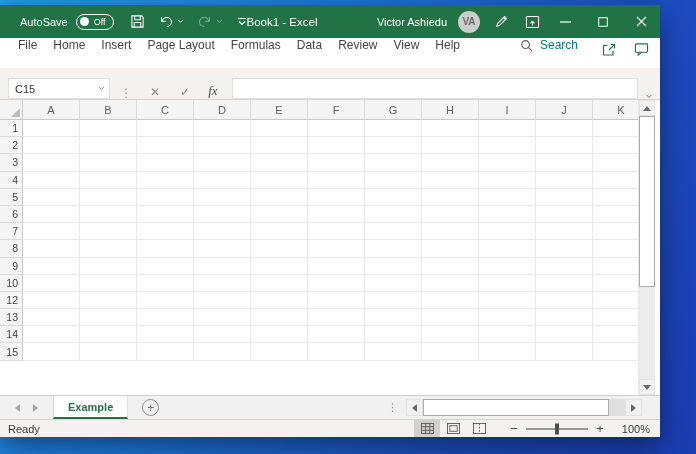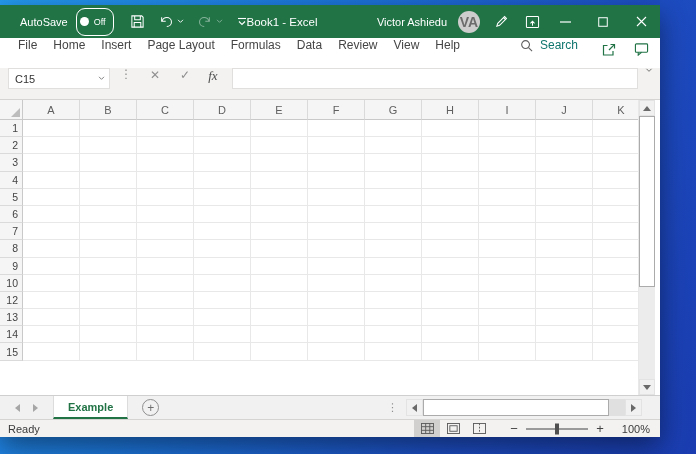--- a/index.html
+++ b/index.html
@@ -9,47 +9,47 @@
   .desktop{position:relative;width:696px;height:454px;overflow:hidden;
     background:linear-gradient(115deg,#2499EE 0%,#1C74DA 38%,#1D4DC2 72%,#1A3CB0 100%)}
 
   .window{position:absolute;left:0;top:5px;width:660px;height:432px;
     display:flex;flex-direction:column;background:#fff;box-shadow:0 10px 26px rgba(0,0,0,.45)}
 
   
   .titlebar{flex:0 0 33px;background:#217346;display:flex;align-items:center;color:#fff;position:relative;font-size:11px}
   .tb-left{display:flex;align-items:center;padding-left:20px}
   .autosave-label{margin-right:8px}
-  .autosave-toggle{width:38px;height:28px;border:1px solid #fff;border-radius:9px;display:flex;align-items:center;padding:0 3px;cursor:pointer}
+  .autosave-toggle{width:38px;height:16px;border:1px solid #fff;border-radius:9px;display:flex;align-items:center;padding:0 3px;cursor:pointer}
   .toggle-dot{width:9px;height:9px;background:#fff;border-radius:50%}
   .toggle-state{font-size:9px;margin-left:5px}
   .tb-icon{display:flex;align-items:center;justify-content:center}
   .tb-icon svg{display:block}
   .save-btn{margin-left:16px}
   .undo-grp,.redo-grp{display:flex;align-items:center;margin-left:14px;gap:4px}
   .redo-grp{opacity:.45}
   .qat-btn{margin-left:14px}
   .tb-title{position:absolute;left:282px;top:50%;transform:translate(-50%,-50%);font-size:11.5px;white-space:nowrap}
   .tb-right{margin-left:auto;display:flex;align-items:center;height:100%}
   .tb-user{font-size:11px;margin-right:11px}
-  .avatar{width:22px;height:22px;border-radius:50%;background:#CDCDCD;color:#6b6b6b;font-size:14px;font-weight:bold;
+  .avatar{width:22px;height:22px;border-radius:50%;background:#CDCDCD;color:#6b6b6b;font-size:10px;font-weight:bold;
     display:flex;align-items:center;justify-content:center;margin-right:14px}
   .pen-btn{margin-right:16px}
   .ribbonopts-btn{margin-right:6px}
   .winctl{width:38px;height:100%;display:flex;align-items:center;justify-content:center;cursor:pointer}
 
   
   .menubar{flex:0 0 30px;background:#fff;display:flex;align-items:flex-start;font-size:12px;color:#454545}
   .rtabs{display:flex;align-items:center;margin-left:10px}
   .rtab{padding:0 8px;cursor:pointer;white-space:nowrap}
   .search-grp{margin-left:auto;display:flex;align-items:center;gap:7px;margin-right:18px;color:#0f766e}
   .mb-iconbtn{display:flex;align-items:center;justify-content:center;width:26px;height:22px;margin-right:6px;cursor:pointer}
 
   
-  .formulabar{flex:0 0 32px;background:#F3F2F1;display:flex;align-items:flex-start;border-bottom:1px solid #D6D4D2}
+  .formulabar{flex:0 0 32px;background:#F3F2F1;display:flex;align-items:flex-end;border-bottom:1px solid #D6D4D2}
   .namebox{width:102px;height:21px;background:#fff;border:1px solid #E1DFDD;display:flex;align-items:center;margin-left:8px}
   .namebox input{border:0;outline:0;width:70px;font-size:11px;color:#333;padding-left:6px;font-family:inherit;background:transparent}
   .nb-chevron{margin-left:auto;margin-right:4px;display:flex}
   .vdots{color:#8f8f8f;font-size:12px;margin-left:10px;line-height:1}
   .fb-cancel{color:#8f8f8f;font-size:12px;margin-left:18px;cursor:pointer}
   .fb-enter{color:#8f8f8f;font-size:12px;margin-left:20px;cursor:pointer}
   .fb-fx{font-family:"Liberation Serif",serif;font-style:italic;font-size:13px;color:#4d4d4d;margin-left:18px;cursor:pointer}
   .fb-input{flex:1;height:21px;background:#fff;border:1px solid #E1DFDD;margin-left:14px;font-size:11px;padding:0 4px;outline:0;font-family:inherit}
   .fb-expand{width:22px;display:flex;align-items:center;justify-content:center;cursor:pointer}
 

